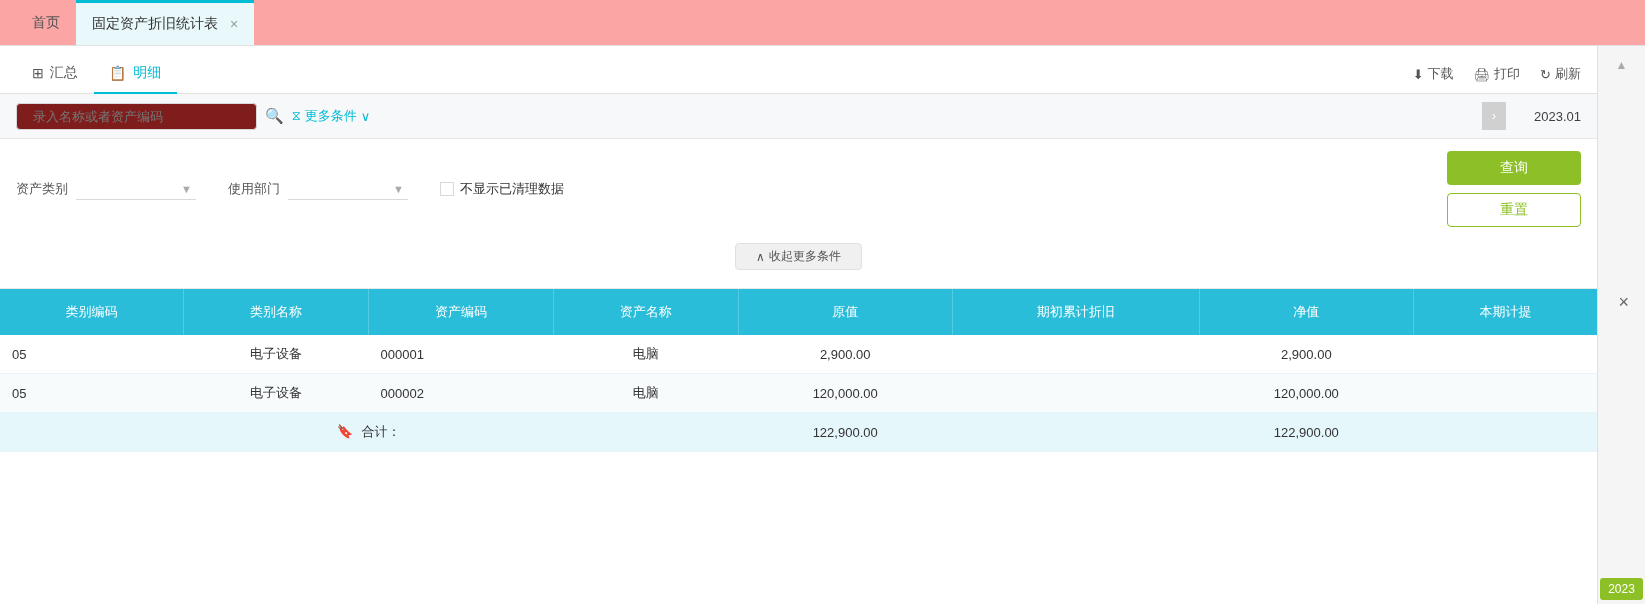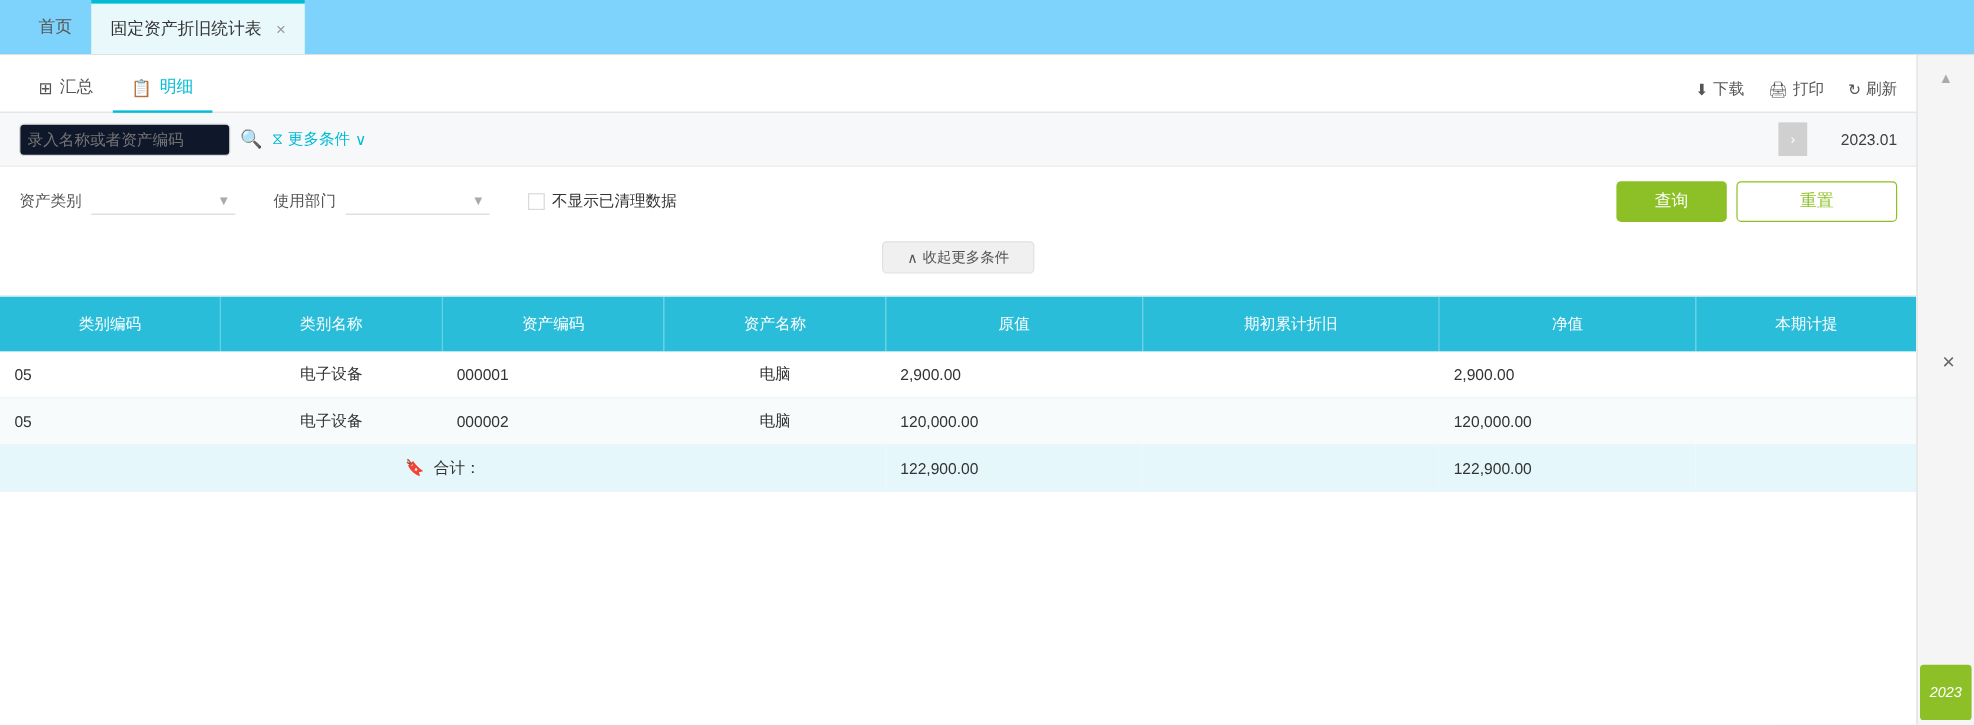--- a/index.html
+++ b/index.html
@@ -11,21 +11,21 @@
       width: 1645px;
       height: 604px;
       overflow: hidden;
       position: relative;
     }
 
     
     .top-nav {
       display: flex;
       align-items: center;
-      background: #7dd3fc;
+      background: #fca5a5;
       border-bottom: 1px solid #e0e0e0;
       height: 46px;
       padding: 0 16px;
       gap: 0;
     }
     .nav-home {
       padding: 0 16px;
       font-size: 14px;
       color: #555;
       cursor: pointer;
@@ -128,25 +128,25 @@
       display: flex;
       align-items: center;
       padding: 8px 16px;
       background: #f7f8fa;
       border-bottom: 1px solid #e8e8e8;
       gap: 8px;
     }
     .search-input {
       border: 1px solid #d9d9d9;
       border-radius: 4px;
-      padding: 5px 6px;
+      padding: 5px 16px;
       font-size: 13px;
       color: #999;
-      width: 176px;
-      background: #0f172a;
+      width: 241px;
+      background: #7f1d1d;
       outline: none;
     }
     .search-icon-btn {
       color: #666;
       cursor: pointer;
       font-size: 15px;
     }
     .more-filter {
       display: flex;
       align-items: center;
@@ -244,21 +244,21 @@
       color: #8dc026;
       border: 1px solid #8dc026;
       border-radius: 4px;
       padding: 7px 52px;
       font-size: 14px;
       cursor: pointer;
       font-weight: 500;
     }
     .action-btns {
       display: flex;
-      flex-direction: row;
+      flex-direction: column;
       gap: 8px;
       margin-left: auto;
     }
     .collapse-bar {
       display: flex;
       justify-content: center;
       padding: 6px 0;
       cursor: pointer;
     }
     .collapse-btn {
@@ -298,21 +298,21 @@
     thead th:last-child { border-right: none; }
     tbody tr:nth-child(even) { background: #f7fbfc; }
     tbody tr:nth-child(odd) { background: #fff; }
     tbody td {
       padding: 10px 12px;
       border-bottom: 1px solid #e8f4f7;
       text-align: left;
       white-space: nowrap;
     }
     tbody td.left { text-align: center; }
-    tbody td.right { text-align: left; }
+    tbody td.right { text-align: center; }
     .total-row {
       background: #e6f7fb !important;
     }
     .total-row td {
       font-weight: 500;
       margin-top: 24px;
     }
     .total-icon {
       color: #00bcd4;
       margin-right: 4px;
@@ -341,27 +341,26 @@
     .sidebar-scroll-up {
       font-size: 12px;
       color: #aaa;
       cursor: pointer;
       padding: 4px;
     }
     .year-badge {
       background: #8dc026;
       color: #fff;
       font-size: 12px;
-      padding: 16px 6px;
+      padding: 4px 6px;
       border-radius: 3px;
       margin-top: auto;
       margin-bottom: 4px;
       width: 90%;
       text-align: center;
-      font-style: italic;
     }
   </style>
 </head>
 <body>
 
 <div class="top-nav">
   <div class="nav-home">首页</div>
   <div class="nav-tab">
     <span>固定资产折旧统计表</span>
     <span class="nav-tab-close">×</span>

